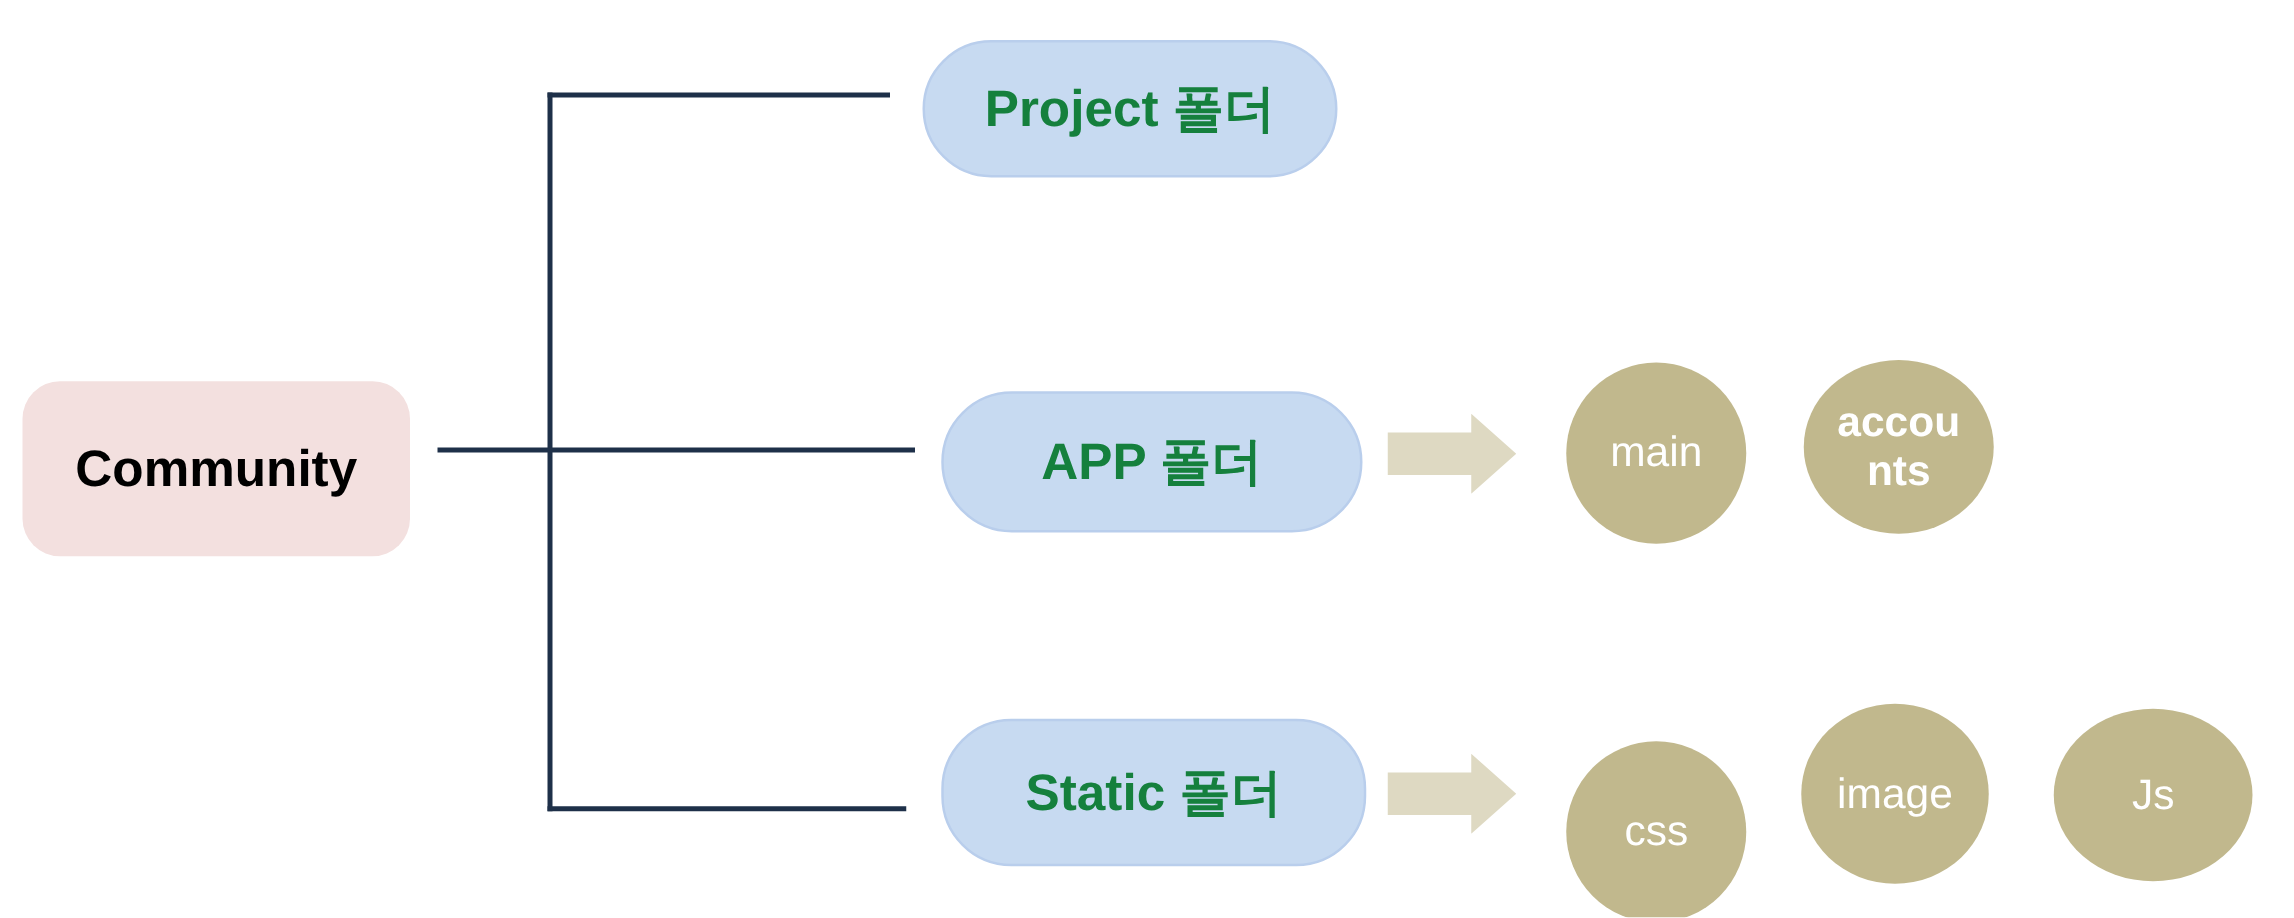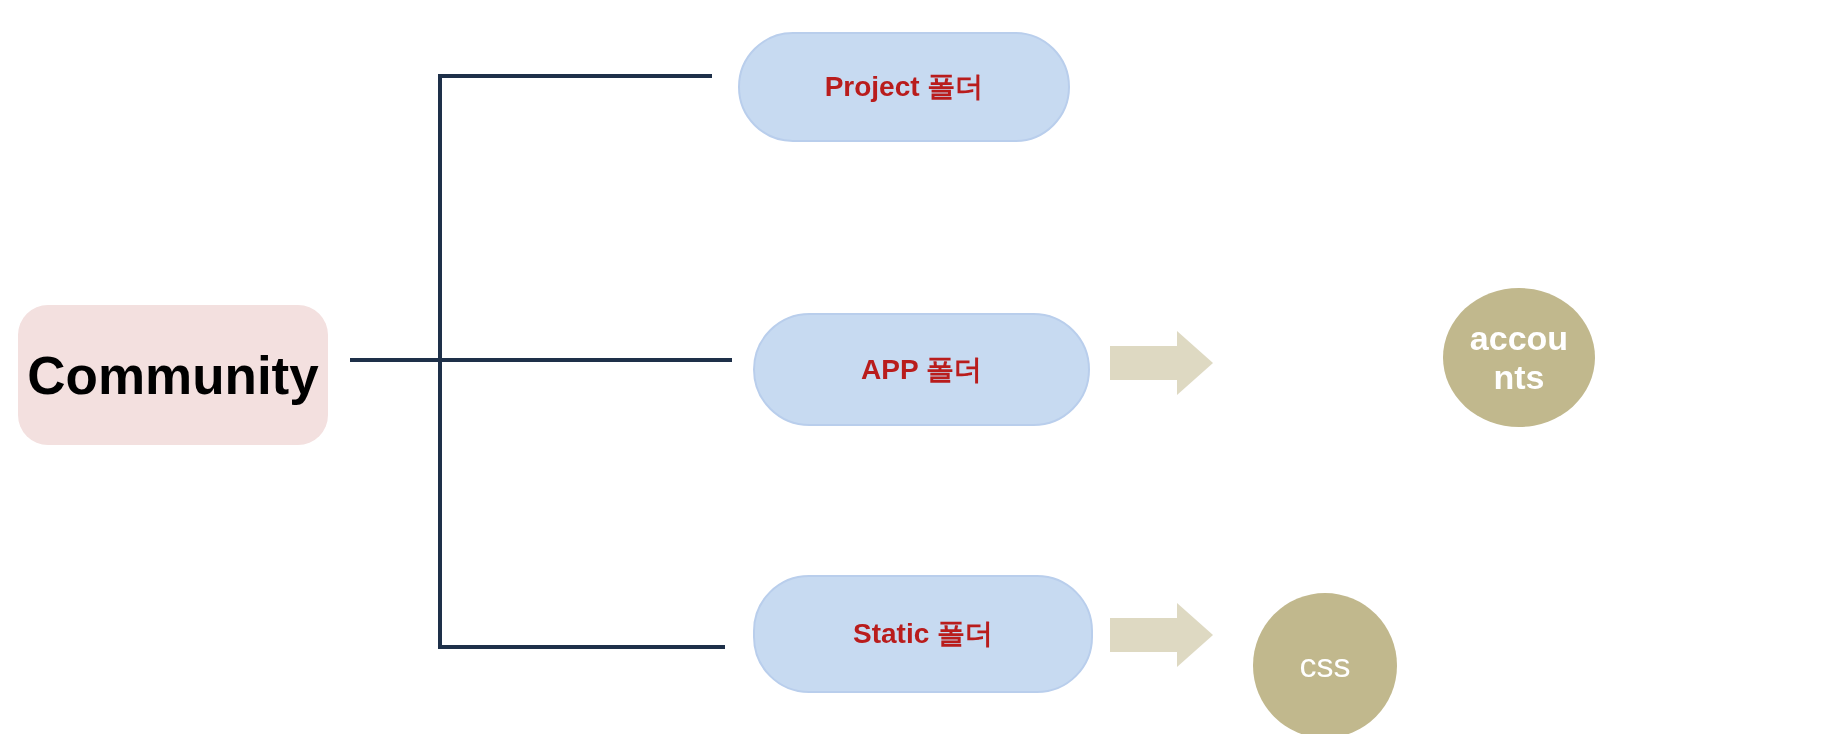--- a/index.html
+++ b/index.html
@@ -19,37 +19,37 @@
     position: absolute;
     left: 18px; top: 305px;
     width: 310px; height: 140px;
     background: #F3E0DF;
     border-radius: 30px;
     display: flex;
     align-items: center;
     justify-content: center;
   }
   .root-box .label {
-    font-size: 53px;
+    font-size: 41px;
     font-weight: bold;
     color: #000000;
   }
   .pill {
     position: absolute;
     background: #C7DAF1;
     border: 2px solid #B9CEEC;
     box-sizing: border-box;
     display: flex;
     align-items: center;
     justify-content: center;
   }
   .pill .label {
-    font-size: 28px;
+    font-size: 41px;
     font-weight: bold;
-    color: #b91c1c;
+    color: #15803d;
     white-space: nowrap;
   }
   .pill-project { left: 738px; top: 32px;  width: 332px; height: 110px; border-radius: 55px; }
   .pill-app     { left: 753px; top: 303px; width: 337px; height: 113px; border-radius: 57px; margin-top: 10px; }
   .pill-static  { left: 753px; top: 575px; width: 340px; height: 118px; border-radius: 56px; }
   .arrow {
     position: absolute;
     width: 103px; height: 64px;
   }
   .arrow-app    { left: 1110px; top: 331px; }
@@ -105,21 +105,30 @@
     <span class="label">Static 폴더</span>
   </div>
 
   <svg class="arrow arrow-app" viewBox="0 0 103 64">
     <polygon points="0,15 67,15 67,0 103,32 67,64 67,49 0,49" fill="#DED9C2"></polygon>
   </svg>
   <svg class="arrow arrow-static" viewBox="0 0 103 64">
     <polygon points="0,15 67,15 67,0 103,32 67,64 67,49 0,49" fill="#DED9C2"></polygon>
   </svg>
 
+  <div class="circle c-main">
+    <span class="label">main</span>
+  </div>
   <div class="circle c-accounts">
     <span class="label wrap">accounts</span>
   </div>
 
   <div class="circle c-css">
     <span class="label">css</span>
   </div>
+  <div class="circle c-image">
+    <span class="label">image</span>
+  </div>
+  <div class="circle c-js">
+    <span class="label">Js</span>
+  </div>
 
 </div>
 
 </body></html>

